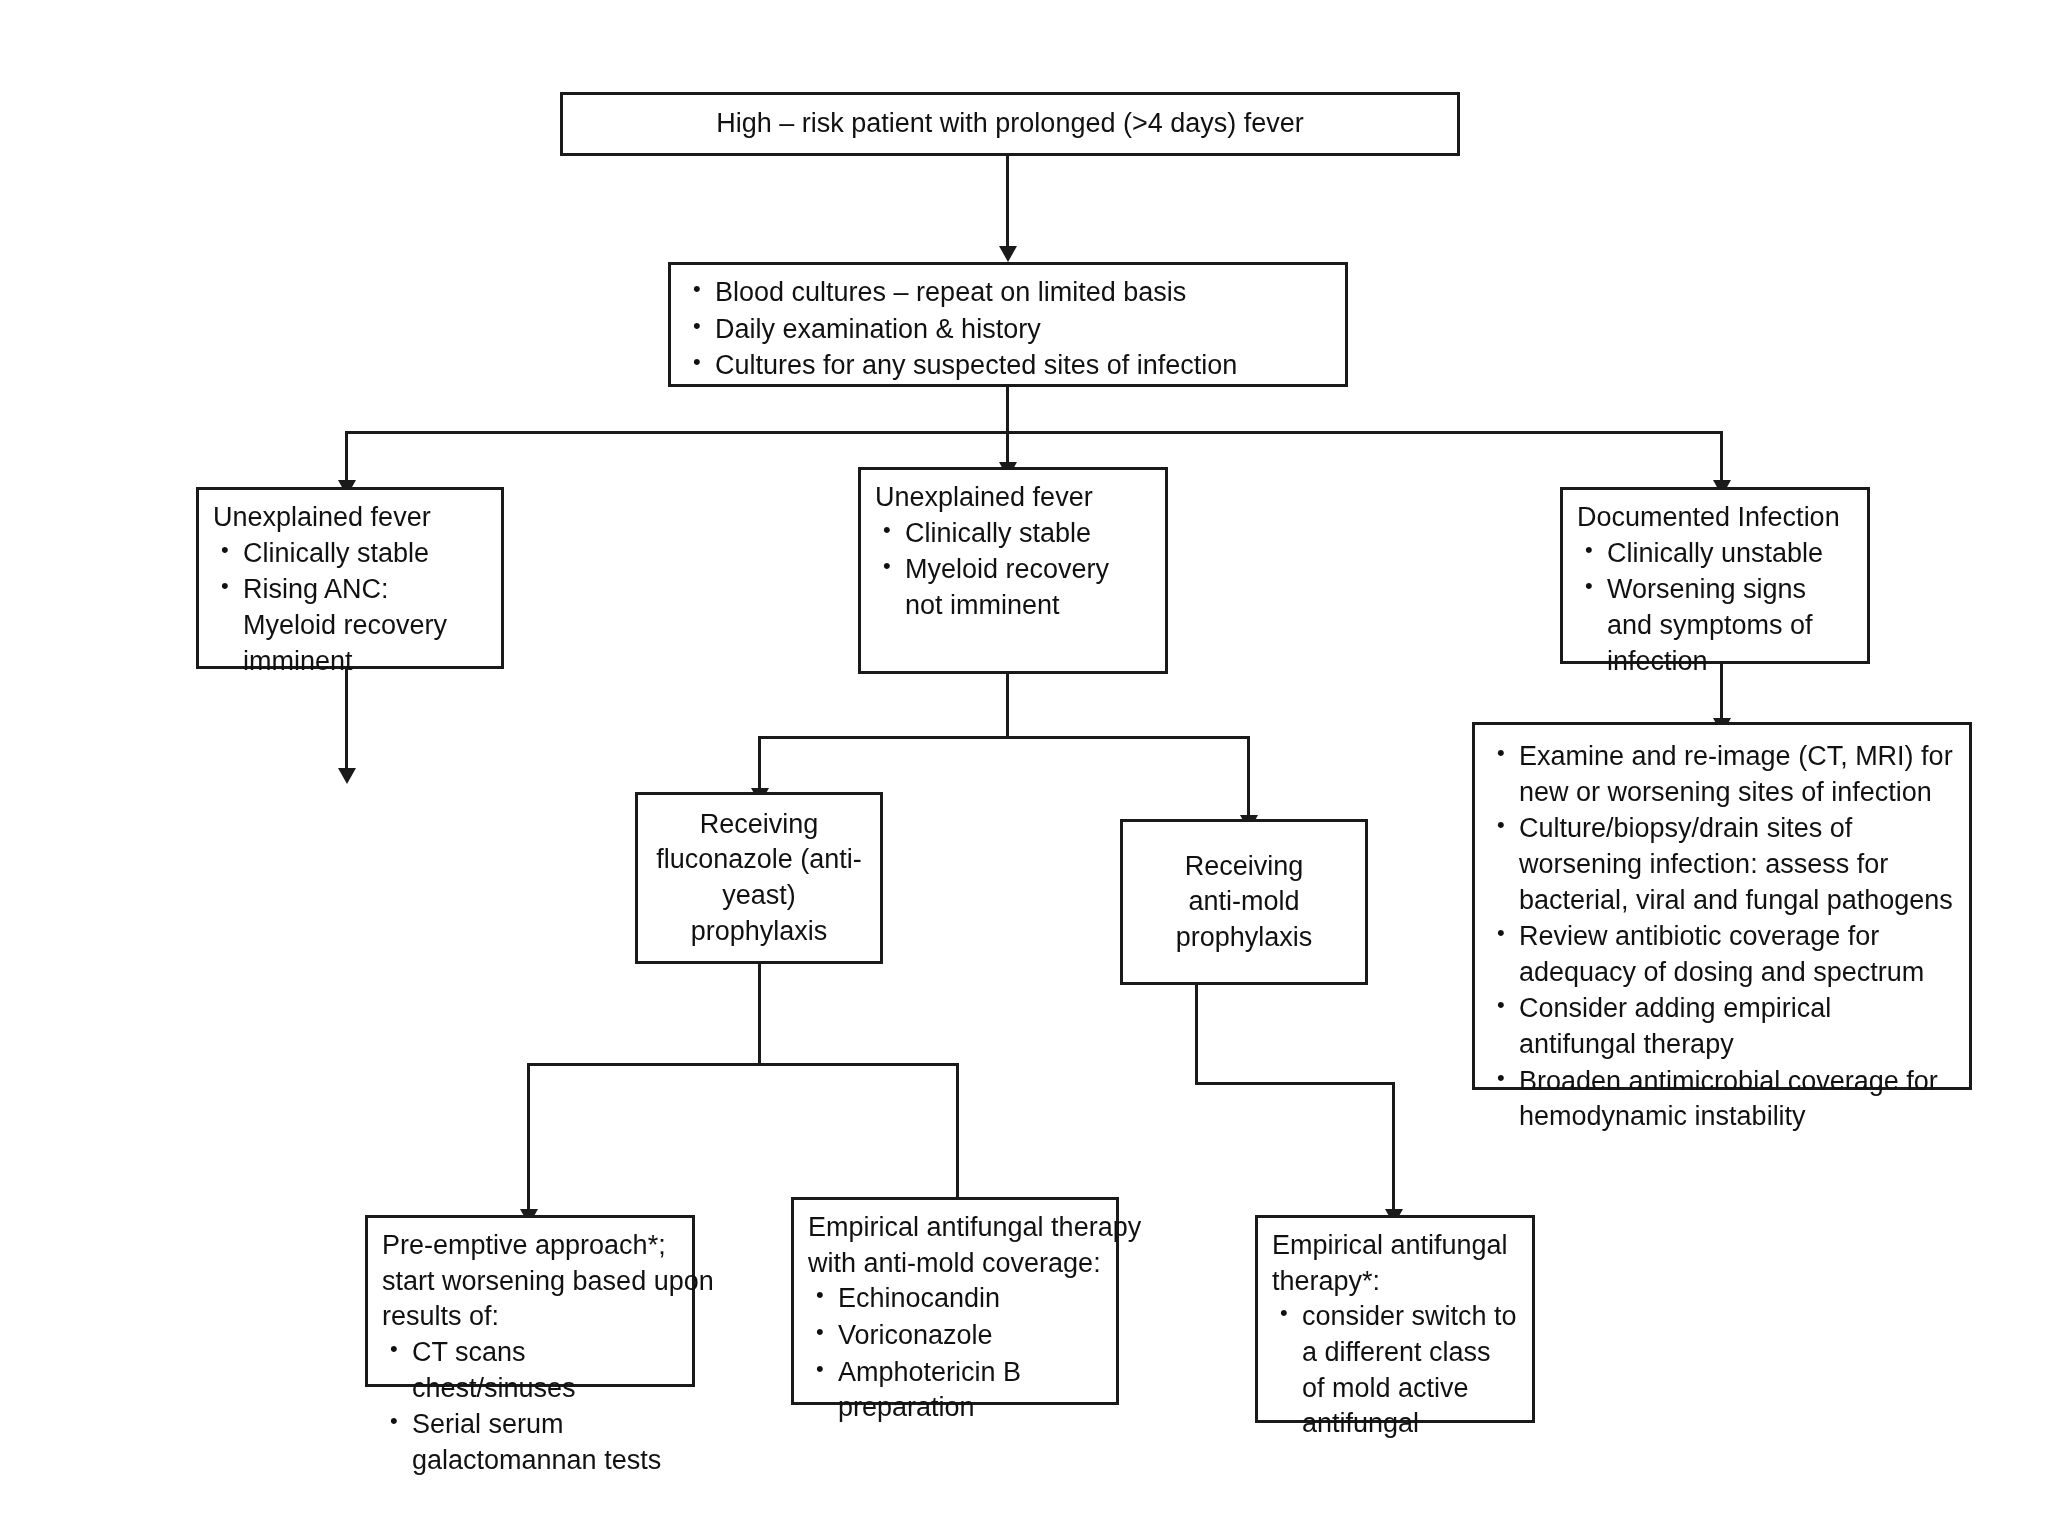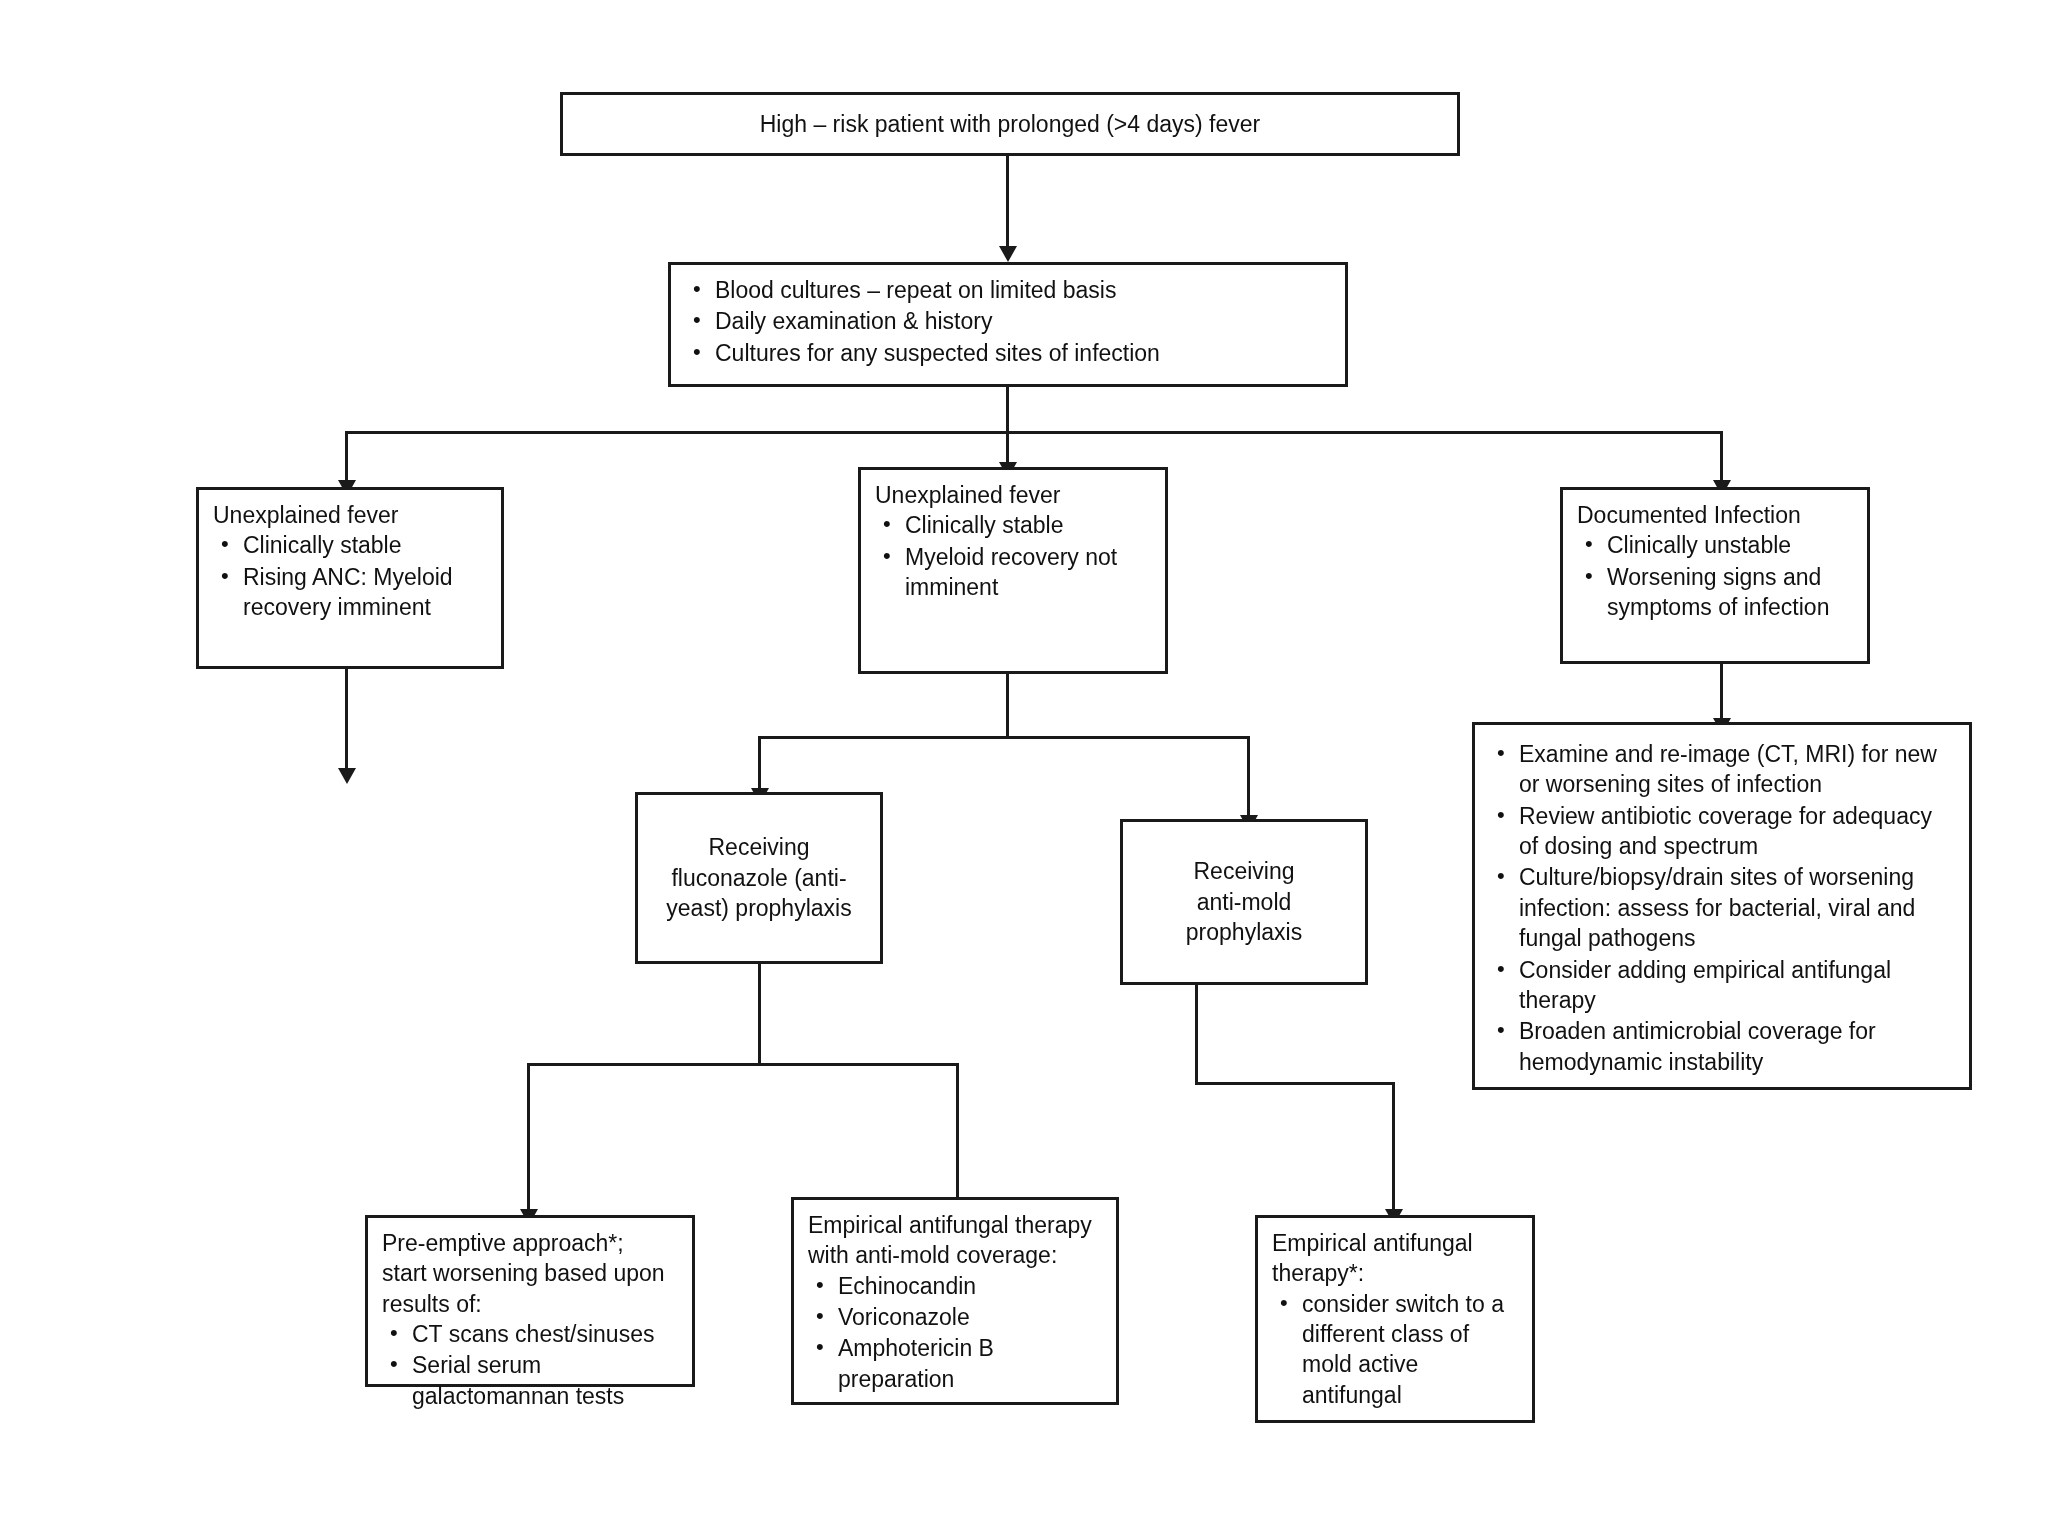--- a/index.html
+++ b/index.html
@@ -14,21 +14,21 @@
     background: #ffffff;
     font-family: "Liberation Sans", sans-serif;
     color: #000000;
     overflow: hidden;
   }
   .node {
     position: absolute;
     box-sizing: border-box;
     border: 3px solid #1a1a1a;
     background: #ffffff;
-    font-size: 23px;
+    font-size: 27px;
     line-height: 1.32;
     color: #111111;
     padding: 10px 14px;
     z-index: 2;
   }
   .node.center {
     text-align: center;
   }
   .node .head {
     display: block;
@@ -160,22 +160,22 @@
       <div>prophylaxis</div>
     </div>
   </div>
 
   <div class="vline" style="left:1720px; top:664px; height:62px;"></div>
   <div class="arrowhead" style="left:1713px; top:718px;"></div>
 
   <div class="node" style="left:1472px; top:722px; width:500px; height:368px; padding-top:14px;">
     <ul>
       <li>Examine and re-image (CT, MRI) for new or worsening sites of infection</li>
+      <li>Culture/biopsy/drain sites of worsening infection: assess for bacterial, viral and fungal pathogens</li>
       <li>Review antibiotic coverage for adequacy of dosing and spectrum</li>
-      <li>Culture/biopsy/drain sites of worsening infection: assess for bacterial, viral and fungal pathogens</li>
       <li>Consider adding empirical antifungal therapy</li>
       <li>Broaden antimicrobial coverage for hemodynamic instability</li>
     </ul>
   </div>
 
   <div class="vline" style="left:758px; top:964px; height:102px;"></div>
   <div class="hline" style="left:527px; top:1063px; width:432px;"></div>
   <div class="vline" style="left:527px; top:1063px; height:152px;"></div>
   <div class="arrowhead" style="left:520px; top:1209px;"></div>
   <div class="vline" style="left:956px; top:1063px; height:152px;"></div>

